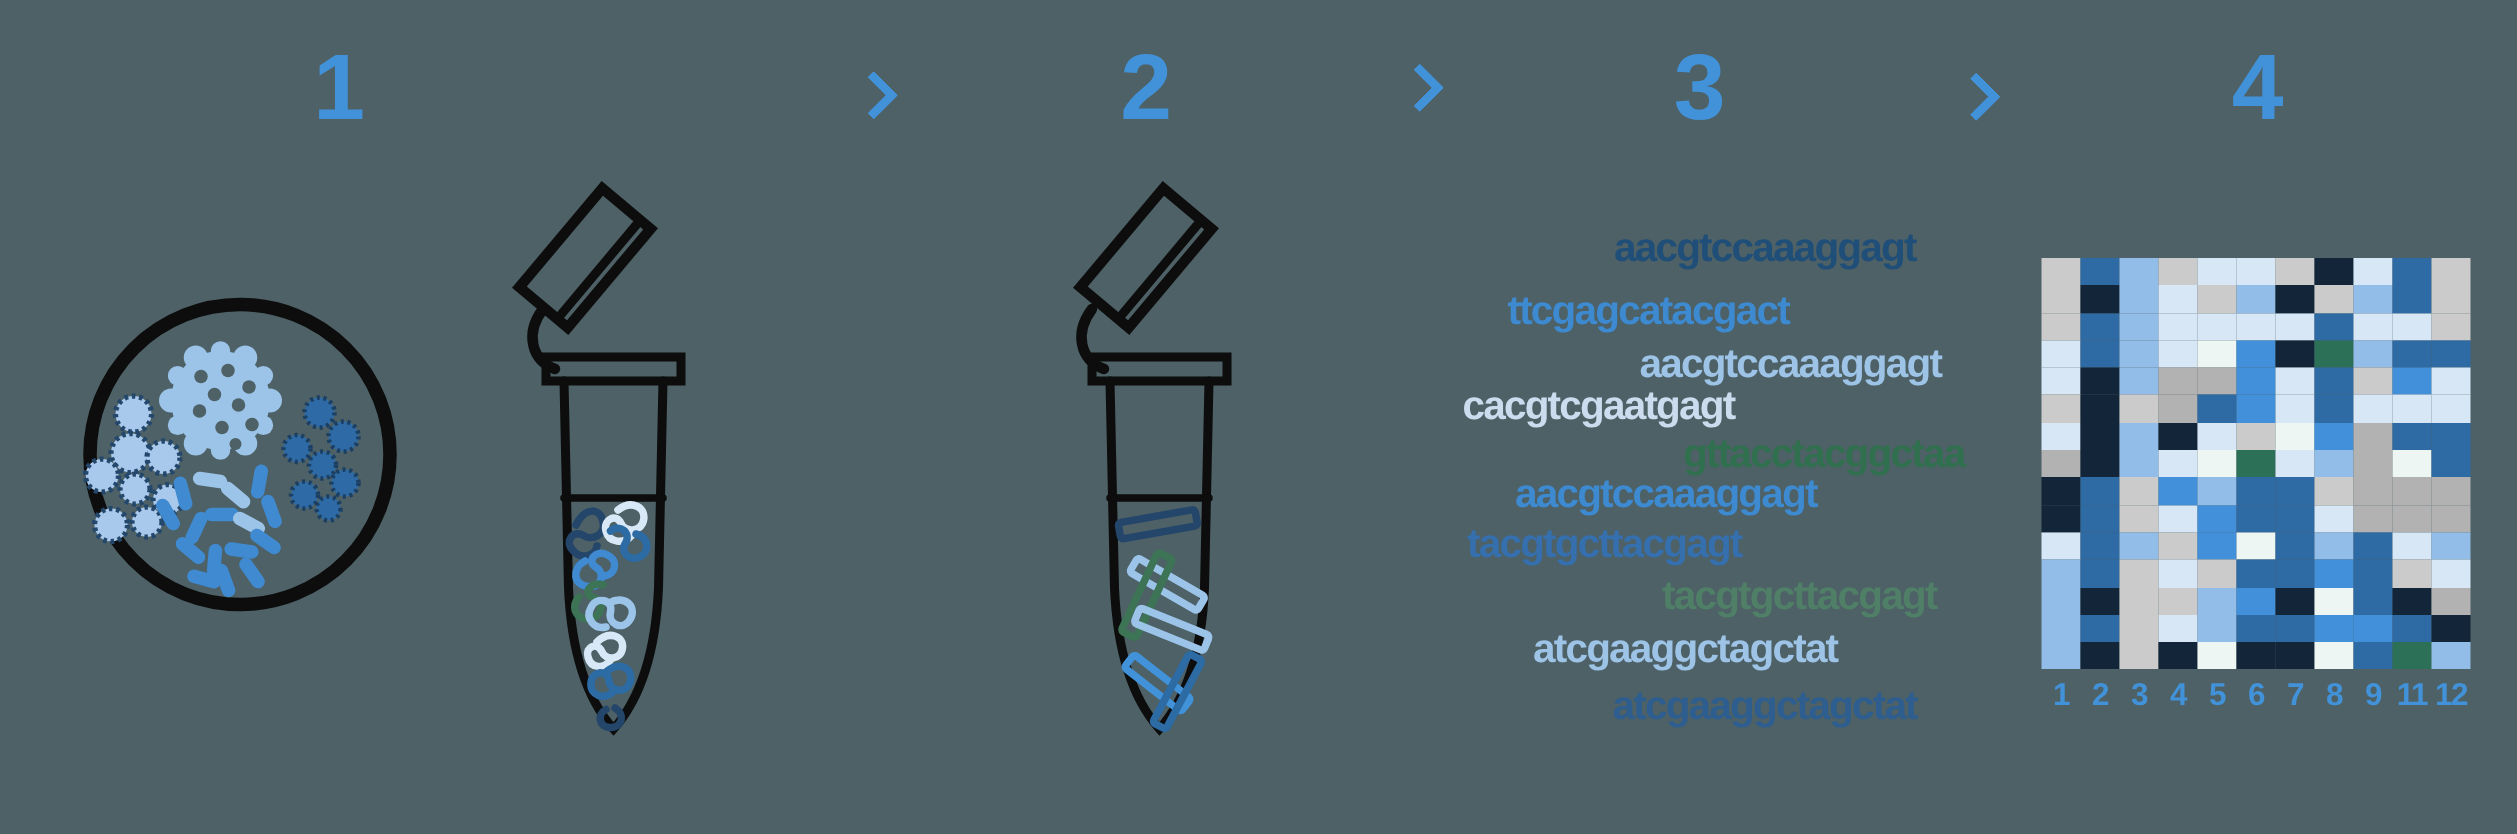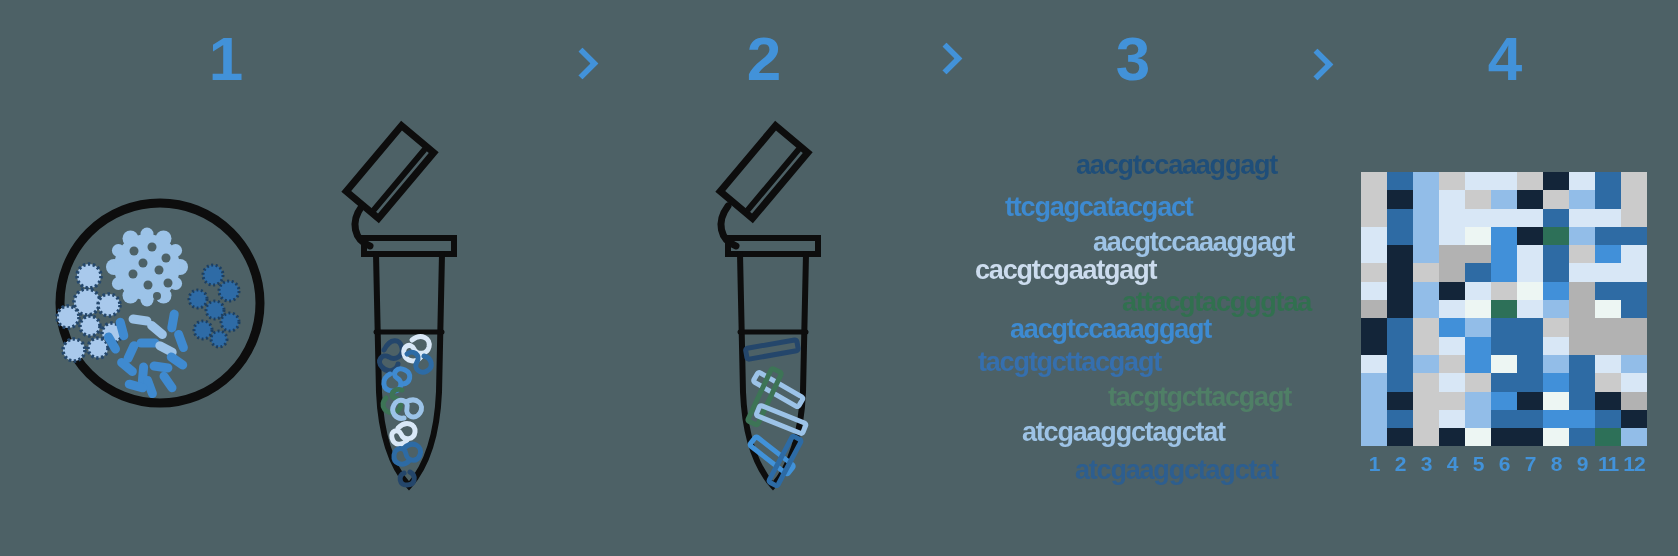--- a/index.html
+++ b/index.html
@@ -166,21 +166,21 @@
         <rect x="780" y="435" width="10" height="52" rx="2" transform="rotate(28 785 461)" stroke="#2d6ba5"></rect>
       </g>
     </g>
   </svg>
 
   <div id="seq-block">
       <span class="seq-line" style="left: 1076px; top: 150px; color: rgb(31, 78, 121);">aacgtccaaaggagt</span>
       <span class="seq-line" style="left: 1005px; top: 192px; color: rgb(61, 138, 209);">ttcgagcatacgact</span>
       <span class="seq-line" style="left: 1093px; top: 227px; color: rgb(157, 195, 230);">aacgtccaaaggagt</span>
       <span class="seq-line" style="left: 975px; top: 255px; color: rgb(204, 220, 238);">cacgtcgaatgagt</span>
-      <span class="seq-line" style="left: 1122px; top: 287px; color: rgb(49, 112, 79);">attacgtacgggtaa</span>
+      <span class="seq-line" style="left: 1122px; top: 287px; color: rgb(49, 112, 79);">gttacctacggctaa</span>
       <span class="seq-line" style="left: 1010px; top: 314px; color: rgb(61, 138, 209);">aacgtccaaaggagt</span>
       <span class="seq-line" style="left: 978px; top: 347px; color: rgb(53, 111, 174);">tacgtgcttacgagt</span>
       <span class="seq-line" style="left: 1108px; top: 382px; color: rgb(79, 127, 102);">tacgtgcttacgagt</span>
       <span class="seq-line" style="left: 1022px; top: 417px; color: rgb(157, 195, 230);">atcgaaggctagctat</span>
       <span class="seq-line" style="left: 1075px; top: 455px; color: rgb(45, 94, 143);">atcgaaggctagctat</span>
     </div>
 
   <div class="heatmap" id="heatmap">
       <div class="heatmap-cell" style="background: rgb(203, 203, 203);"></div>
       <div class="heatmap-cell" style="background: rgb(46, 107, 164);"></div>

